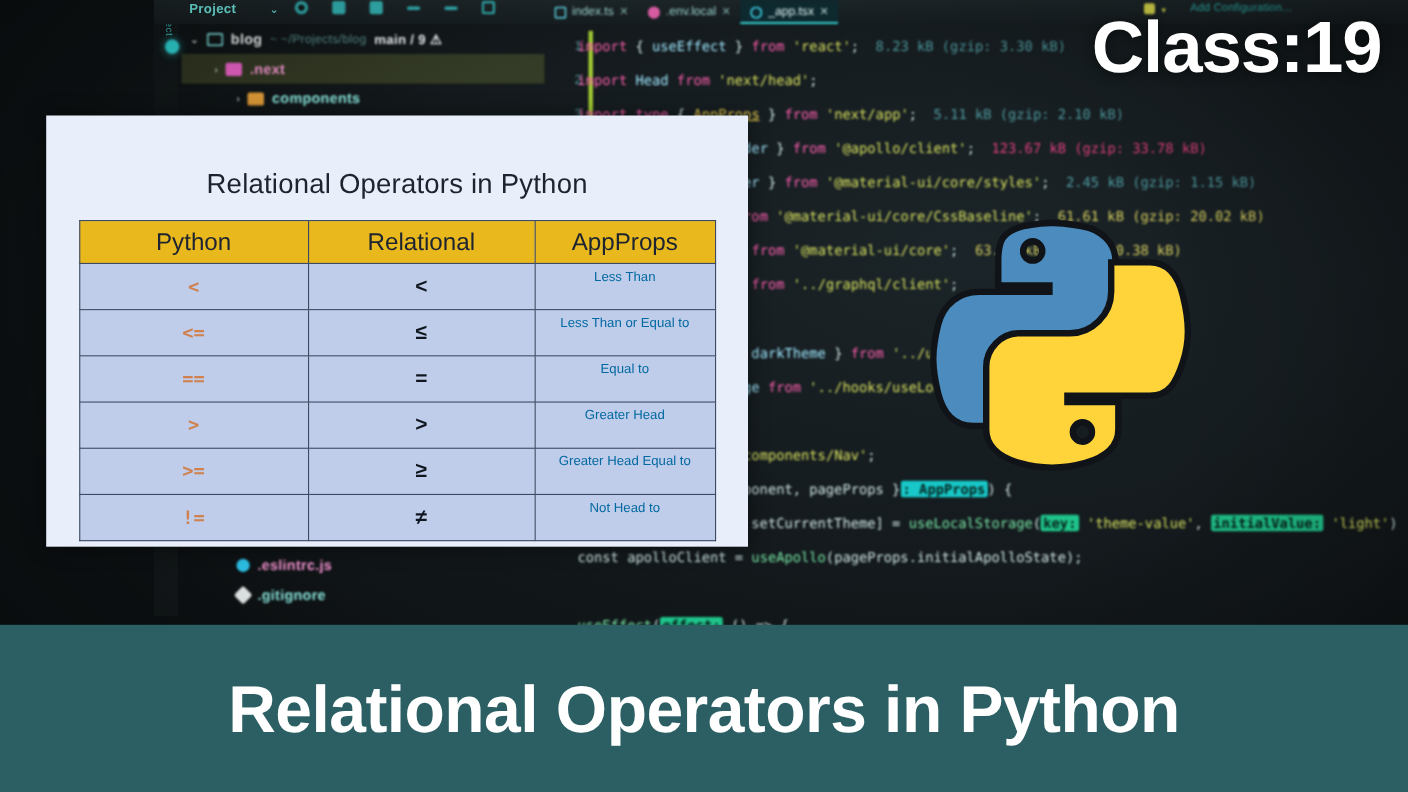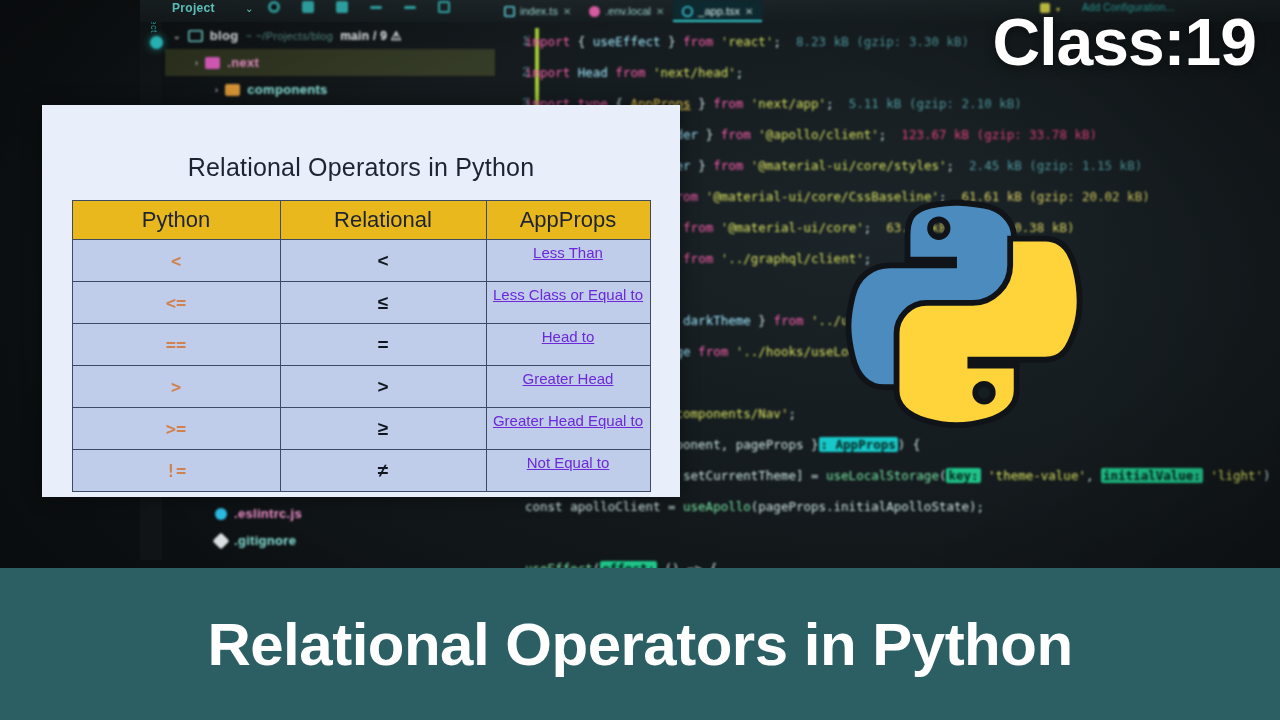--- a/index.html
+++ b/index.html
@@ -187,21 +187,21 @@
     background: #bfcdea;
     height: 37px;
     padding: 0;
     text-align: center;
   }
   .col-py { width: 208px; }
   .col-math { width: 206px; }
   .col-mean { width: 164px; }
   .cell-py { color: #d0814d; font-size: 17px; font-weight: bold; font-family: "DejaVu Sans Mono", monospace; }
   .cell-math { color: #10161f; font-size: 19px; font-weight: bold; }
-  .cell-mean { color: #6d28d9; font-size: 15px; vertical-align: top !important; padding-top: 4px !important; text-decoration: underline; }
+  .cell-mean { color: #0369a1; font-size: 12px; vertical-align: top !important; padding-top: 4px !important; }
 
   
   .class-label {
     position: absolute;
     right: 24px; top: 9px;
     color: #ffffff;
     font-size: 66px;
     font-weight: bold;
     letter-spacing: -1px;
     line-height: 1;
@@ -368,41 +368,41 @@
       </thead>
       <tbody>
         <tr>
           <td class="cell-py">&lt;</td>
           <td class="cell-math">&lt;</td>
           <td class="cell-mean">Less Than</td>
         </tr>
         <tr>
           <td class="cell-py">&lt;=</td>
           <td class="cell-math">≤</td>
-          <td class="cell-mean">Less Class or Equal to</td>
+          <td class="cell-mean">Less Than or Equal to</td>
         </tr>
         <tr>
           <td class="cell-py">==</td>
           <td class="cell-math">=</td>
-          <td class="cell-mean">Head to</td>
+          <td class="cell-mean">Equal to</td>
         </tr>
         <tr>
           <td class="cell-py">&gt;</td>
           <td class="cell-math">&gt;</td>
           <td class="cell-mean">Greater Head</td>
         </tr>
         <tr>
           <td class="cell-py">&gt;=</td>
           <td class="cell-math">≥</td>
           <td class="cell-mean">Greater Head Equal to</td>
         </tr>
         <tr>
           <td class="cell-py">!=</td>
           <td class="cell-math">≠</td>
-          <td class="cell-mean">Not Equal to</td>
+          <td class="cell-mean">Not Head to</td>
         </tr>
       </tbody>
     </table>
   </div>
 
   <div class="class-label">Class:19</div>
 
   <div class="pylogo">
     <svg viewBox="0 0 110 110" xmlns="http://www.w3.org/2000/svg" aria-hidden="true">
       <g>

